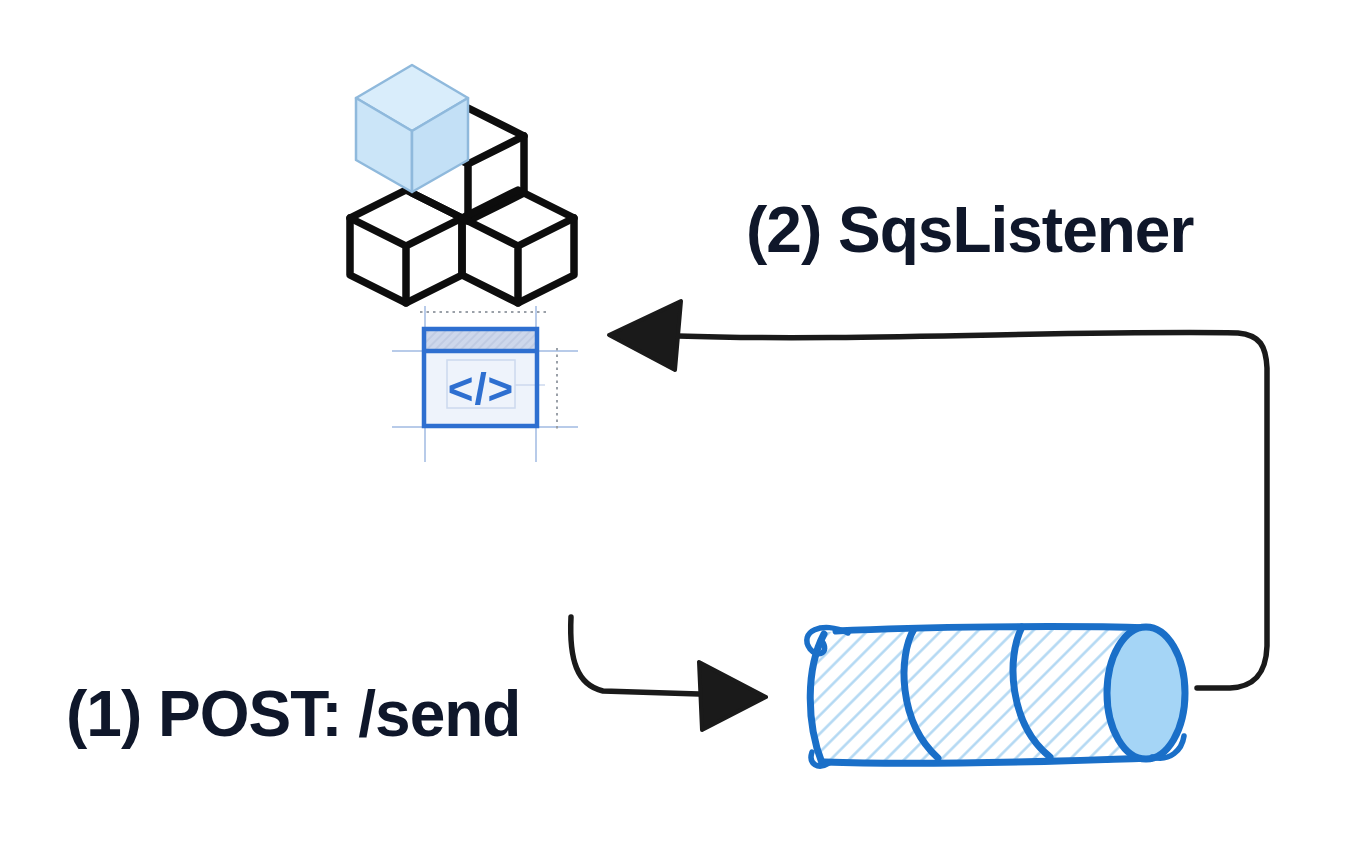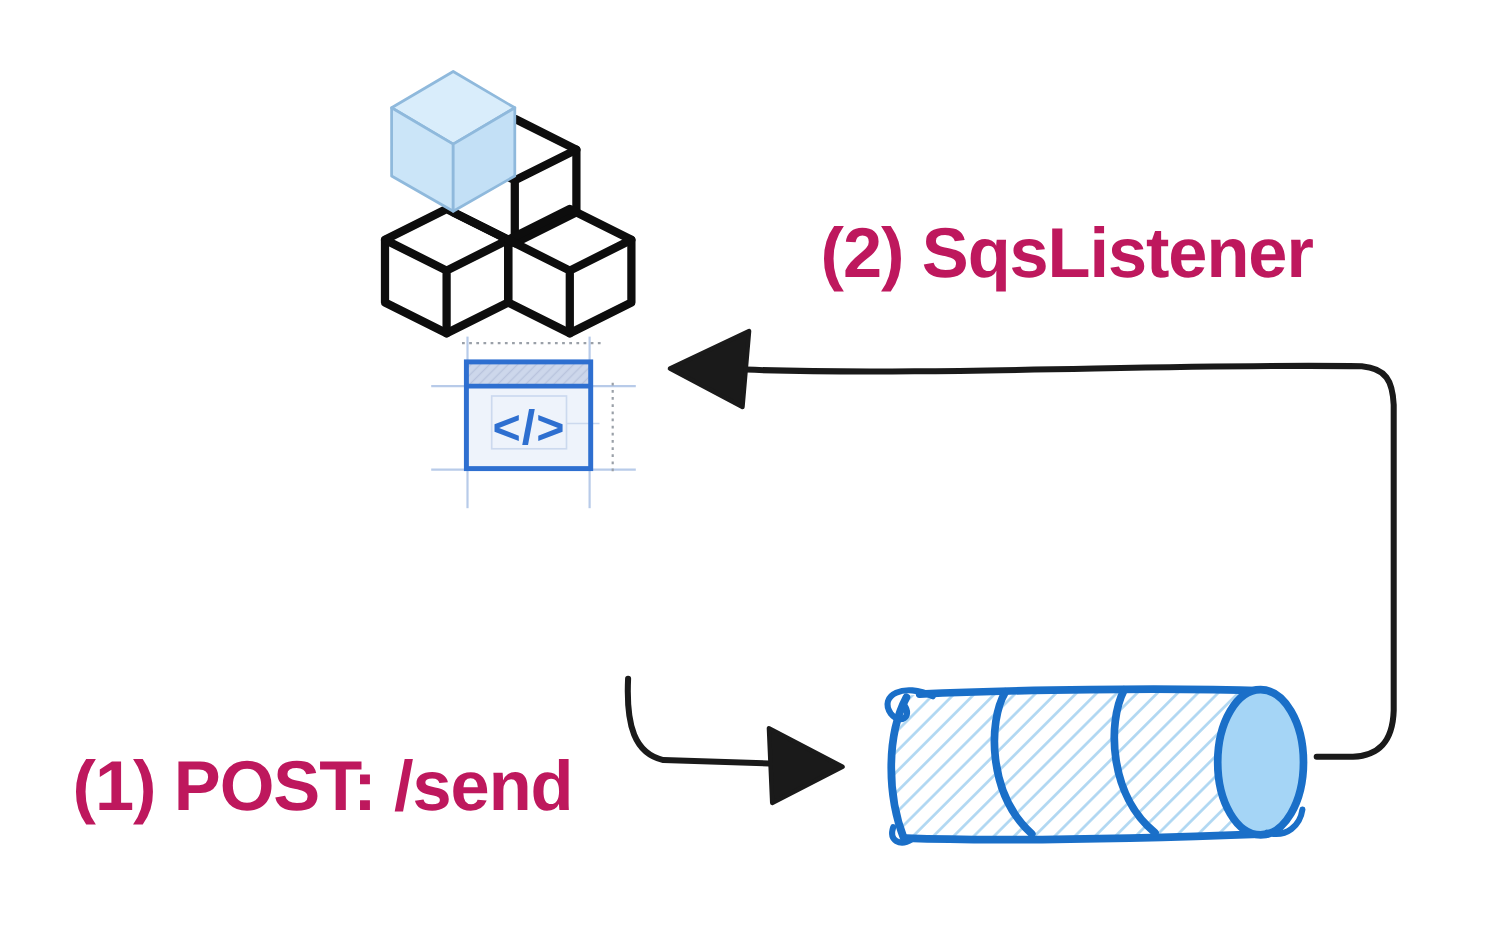--- a/index.html
+++ b/index.html
@@ -7,21 +7,21 @@
   body{width:1358px;height:851px;position:relative;overflow:hidden;
        font-family:"Liberation Sans", sans-serif;}
   .stage{position:absolute;inset:0;width:1358px;height:851px;background:#ffffff;}
   .stage svg{position:absolute;left:0;top:0;}
   .label{
     position:absolute;
     font-family:"Liberation Sans", sans-serif;
     font-weight:700;
     font-size:64px;
     letter-spacing:-1px;
-    color:#be185d;
+    color:#0f172a;
     white-space:nowrap;
     line-height:1.05;
   }
   .label-backend{left:330px;top:477px;}
   .label-step1{left:66px;top:681px;text-align:center;}
   .label-step2{left:746px;top:197px;}
 </style>
 </head>
 <body>
 

